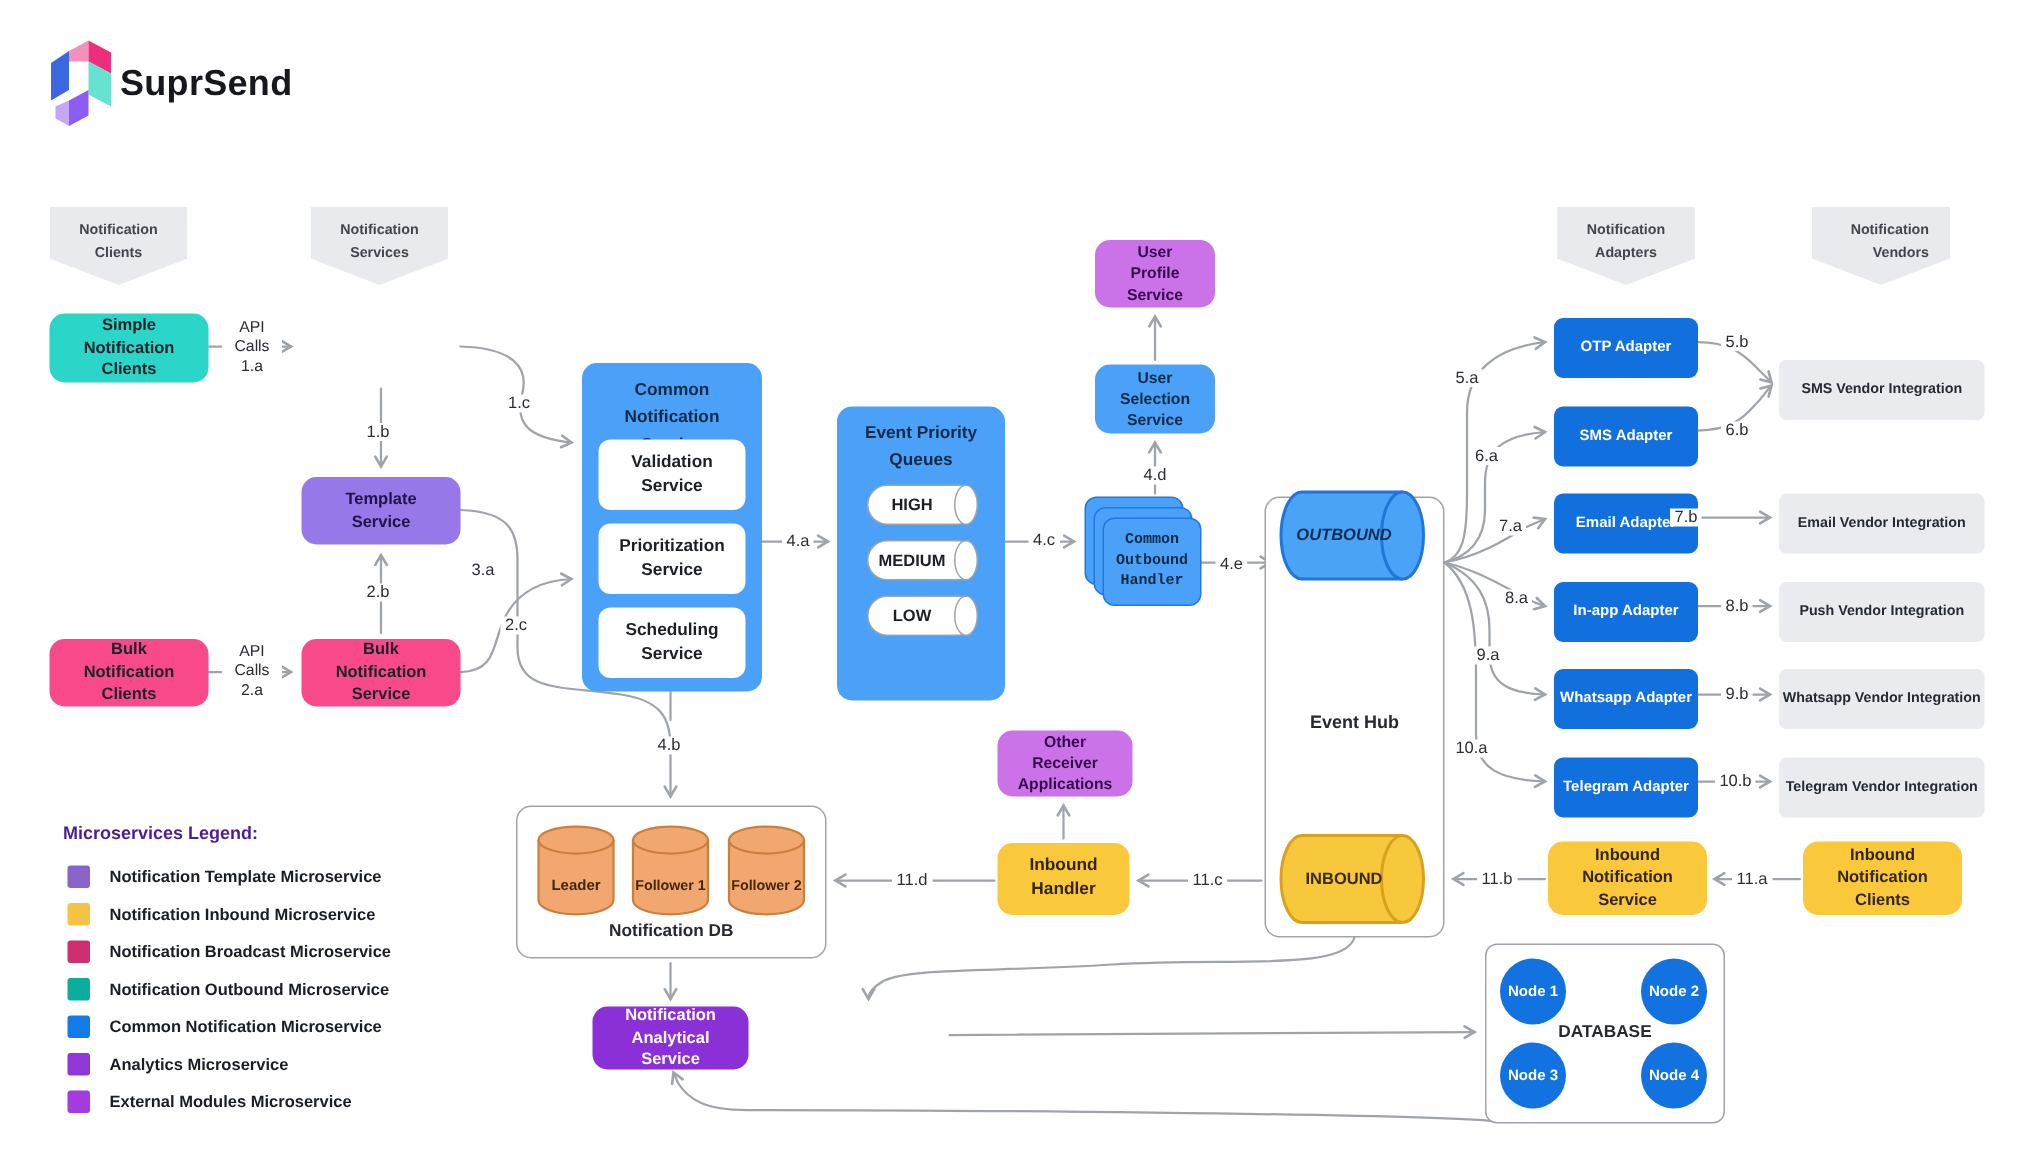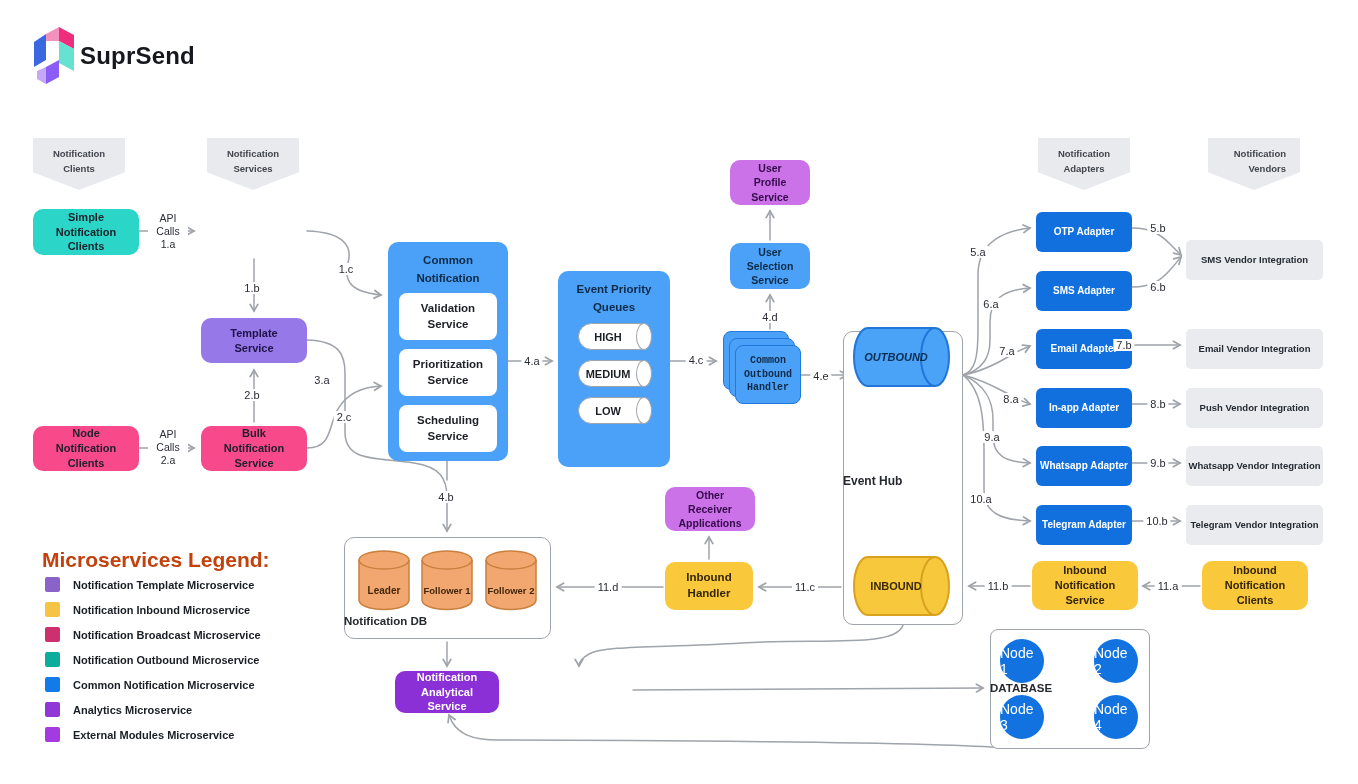--- a/index.html
+++ b/index.html
@@ -17,39 +17,39 @@
   .cyan{background:var(--cyan);}
   .pink{background:var(--pink);}
   .purple{background:var(--purple);color:#201447;}
   .blue{background:var(--blue);color:#0e2a47;}
   .violet{background:var(--violet);color:#34094a;}
   .yellow{background:var(--yellow);color:#332506;}
   .deeppurple{background:var(--deep_purple);color:#fff;font-weight:600;}
   .adapter{background:var(--adapter_blue);color:#fff;border-radius:6px;font-size:10px;white-space:nowrap;}
   .vendor{background:var(--vendor_gray);color:#242a33;border-radius:5px;font-size:9.5px;white-space:nowrap;}
   .groupbox{position:absolute;background:#fff;border:1.5px solid #9fa4aa;border-radius:10px;box-sizing:border-box;}
-  .grouptitle{position:absolute;font-size:12px;font-weight:600;color:#26292e;}
+  .grouptitle{position:absolute;text-align:center;font-size:12px;font-weight:600;color:#26292e;}
   .bigblue{position:absolute;background:var(--blue);border-radius:10px;box-sizing:border-box;}
   .bigblue .btitle{position:absolute;top:9px;left:0;right:0;text-align:center;font-size:11.5px;font-weight:700;color:#0e2a47;line-height:1.6;}
   .subbox{position:absolute;background:#fff;border-radius:8px;display:flex;align-items:center;justify-content:center;
     text-align:center;font-size:11.5px;font-weight:600;color:#1c2025;line-height:1.35;}
   .pill{position:absolute;background:#fff;border:1.5px solid #9fa4aa;border-radius:14px;box-sizing:border-box;}
   .pill .ptxt{position:absolute;left:0;right:14px;top:0;bottom:0;display:flex;align-items:center;justify-content:center;
     font-size:11px;font-weight:700;color:#1c2025;}
   .pill .cap{position:absolute;right:-1px;top:-1.5px;width:16px;height:27px;border:1.5px solid #9fa4aa;border-radius:50%;background:#fff;box-sizing:border-box;}
   .stack{position:absolute;background:var(--blue);border:1px solid #2079dd;border-radius:8px;box-sizing:border-box;}
   .elabel{position:absolute;transform:translate(-50%,-50%);background:#fff;padding:0 3px;
     font-size:11px;font-weight:500;color:#2a2d33;white-space:nowrap;}
   .elabel.multi{white-space:normal;width:34px;text-align:center;line-height:1.25;font-size:10.5px;}
   .cylwrap{position:absolute;}
   .cylwrap .ctxt{position:absolute;left:0;right:0;display:flex;align-items:center;justify-content:center;
     font-weight:700;color:#20242b;}
   .dbnode{position:absolute;width:44px;height:44px;border-radius:50%;background:var(--node_blue);color:#fff;
-    display:flex;align-items:center;justify-content:center;font-size:14px;font-weight:400;}
-  .legend-title{position:absolute;font-size:21px;font-weight:700;color:#c2410c;}
+    display:flex;align-items:center;justify-content:center;font-size:10px;font-weight:700;}
+  .legend-title{position:absolute;font-size:12px;font-weight:700;color:#4c1d95;}
   .lrow{position:absolute;display:flex;align-items:center;gap:13px;}
   .lswatch{width:15px;height:15px;border-radius:2px;flex:0 0 auto;}
   .llabel{font-size:11px;font-weight:600;color:#191d24;white-space:nowrap;}
 </style>
 </head>
 <body>
 
 <div id="stage">
 
   <svg id="wires" viewBox="0 0 1358 784">
@@ -114,21 +114,21 @@
     </div>
   <div class="banner" style="left:1038px;top:138px;">
       <span>Notification Adapters</span>
     </div>
   <div class="banner" style="left:1208px;top:138px;text-align:right;">
       <span>Notification Vendors</span>
     </div>
 
   <div class="box cyan" style="left:33px;top:209px;width:106px;height:46px;">Simple Notification Clients</div>
   <div class="box purple" style="left:201px;top:318px;width:106px;height:45px;">Template Service</div>
-  <div class="box pink" style="left:33px;top:426px;width:106px;height:45px;">Node Notification Clients</div>
+  <div class="box pink" style="left:33px;top:426px;width:106px;height:45px;">Bulk Notification Clients</div>
   <div class="box pink" style="left:201px;top:426px;width:106px;height:45px;">Bulk Notification Service</div>
 
   <div class="bigblue" style="left:388px;top:242px;width:120px;height:219px;">
     <div class="btitle"><span style="display:inline-block;width:100px;">Common Notification Service</span></div>
     <div class="subbox" style="left:11px;top:51px;width:98px;height:47px;">Validation Service</div>
     <div class="subbox" style="left:11px;top:107px;width:98px;height:47px;">Prioritization Service</div>
     <div class="subbox" style="left:11px;top:163px;width:98px;height:47px;">Scheduling Service</div>
   </div>
 
   <div class="bigblue" style="left:558px;top:271px;width:112px;height:196px;">

